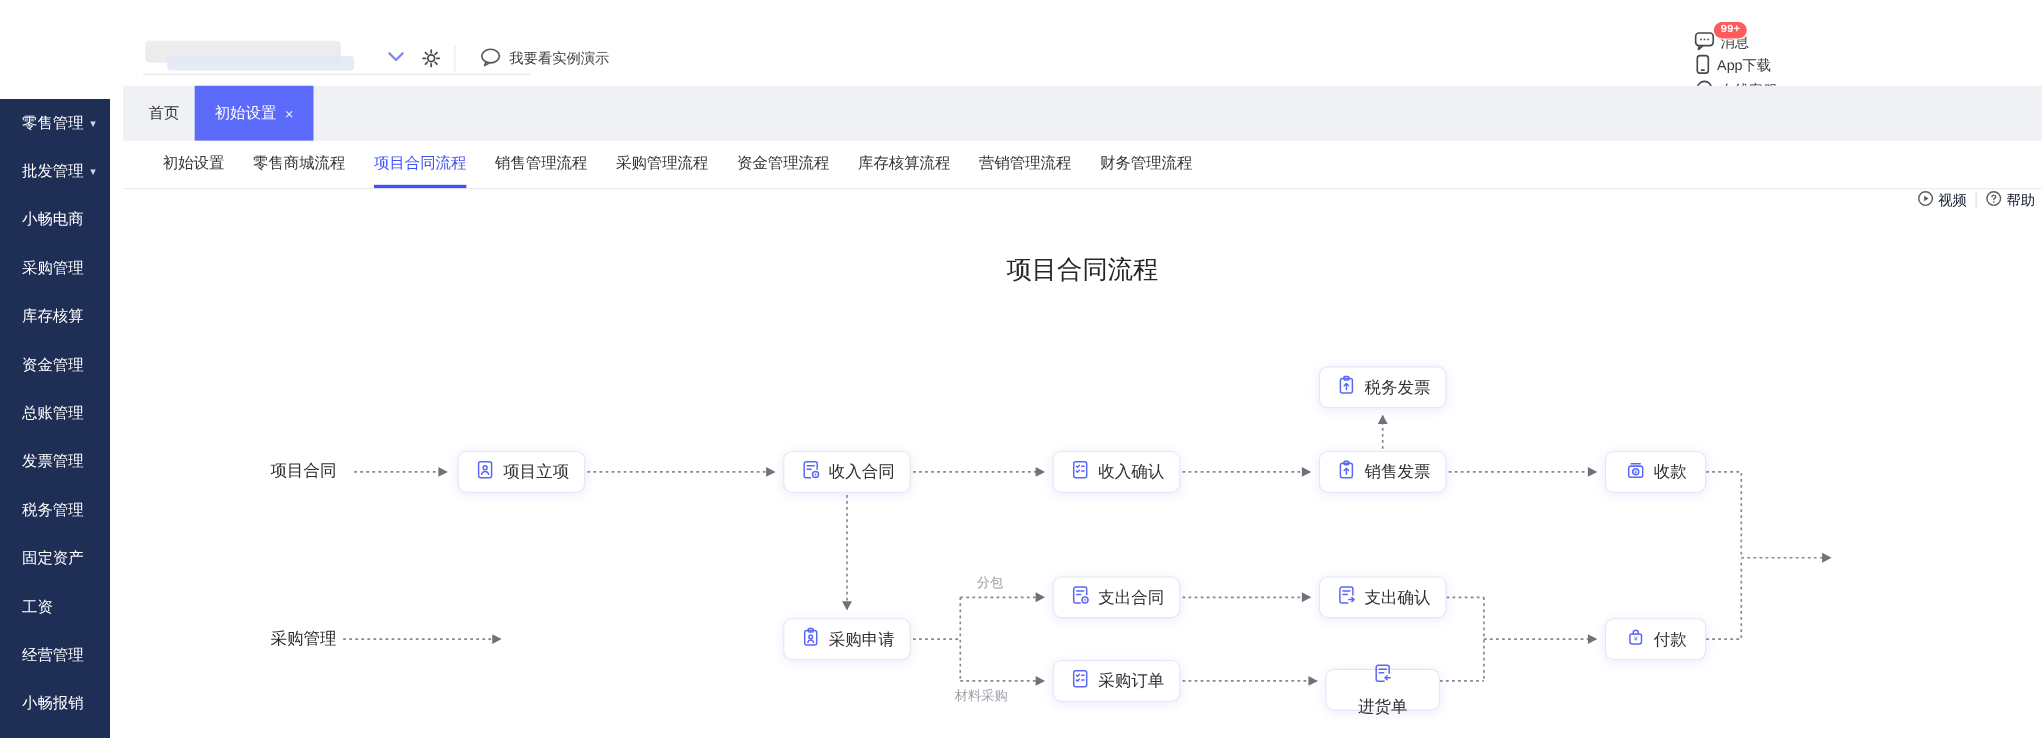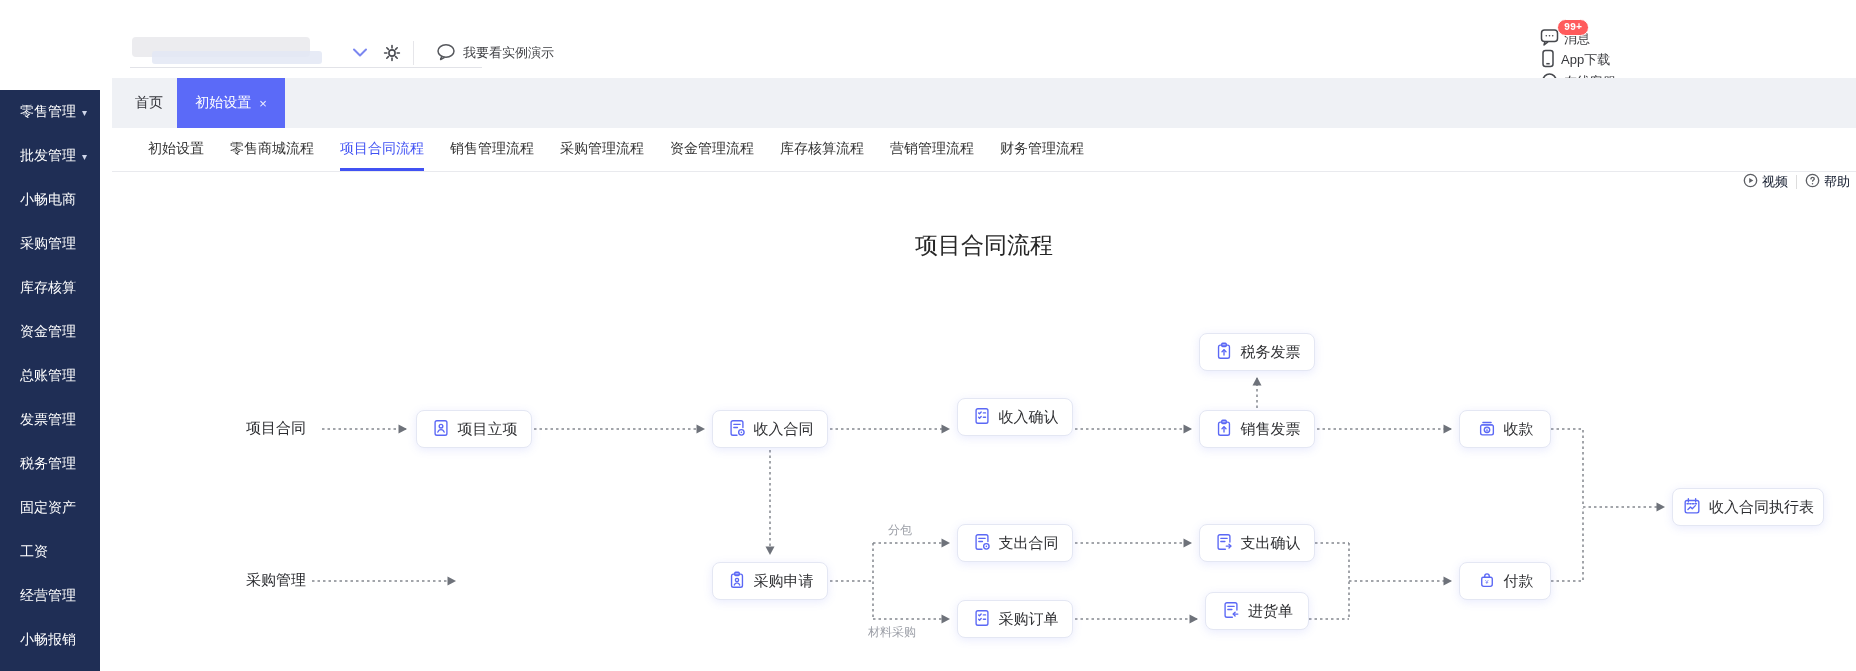--- a/index.html
+++ b/index.html
@@ -268,21 +268,21 @@
       </div>
       <div class="node" style="left:600px; top:238px; width:116px;">
         <span><svg width="20" height="20" viewBox="0 0 22 22" fill="none" stroke="#5b68f5" stroke-width="1.5" stroke-linecap="round" stroke-linejoin="round">
               <path d="M17.5 10.5V5a2 2 0 0 0-2-2h-9a2 2 0 0 0-2 2v12a2 2 0 0 0 2 2h4.5"></path>
               <path d="M7.5 7h7M7.5 10.5h4"></path>
               <circle cx="15.8" cy="15.8" r="3"></circle>
               <circle cx="15.8" cy="15.8" r=".9" fill="#5b68f5" stroke="none"></circle>
             </svg></span>
         <span>收入合同</span>
       </div>
-      <div class="node" style="left:845px; top:226px; width:116px;">
+      <div class="node" style="left:845px; top:238px; width:116px;">
         <span><svg width="20" height="20" viewBox="0 0 22 22" fill="none" stroke="#5b68f5" stroke-width="1.5" stroke-linecap="round" stroke-linejoin="round">
               <rect x="4.5" y="3" width="13" height="16" rx="2"></rect>
               <path d="M7.3 7.6l1 1 1.8-1.9"></path>
               <path d="M12.5 7.6h2.4"></path>
               <path d="M7.3 12.4l1 1 1.8-1.9"></path>
               <path d="M12.5 12.4h2.4"></path>
             </svg></span>
         <span>收入确认</span>
       </div>
       <div class="node" style="left:1087px; top:238px; width:116px;">
@@ -306,28 +306,20 @@
       <div class="node" style="left:1347px; top:238px; width:92px;">
         <span><svg width="20" height="20" viewBox="0 0 22 22" fill="none" stroke="#5b68f5" stroke-width="1.5" stroke-linecap="round" stroke-linejoin="round">
               <path d="M5.5 7.5h11"></path>
               <path d="M6.5 5h9"></path>
               <rect x="4" y="7.5" width="14" height="11" rx="2"></rect>
               <circle cx="11" cy="13" r="3"></circle>
               <text x="11" y="15" font-size="6" text-anchor="middle" fill="#5b68f5" stroke="none">¥</text>
             </svg></span>
         <span>收款</span>
       </div>
-      <div class="node" style="left:1560px; top:316px; width:152px;">
-        <span><svg width="20" height="20" viewBox="0 0 22 22" fill="none" stroke="#5b68f5" stroke-width="1.5" stroke-linecap="round" stroke-linejoin="round">
-              <rect x="3.5" y="5" width="15" height="13.5" rx="2"></rect>
-              <path d="M7 3v3.5M15 3v3.5M5.5 8.5h11" stroke-dasharray="1.5 1.5"></path>
-              <path d="M6.5 14.8l2.8-2.8 2 2 3.4-3.4"></path>
-            </svg></span>
-        <span>收入合同执行表</span>
-      </div>
       <div class="node" style="left:600px; top:390px; width:116px;justify-content:center;">
         <span><svg width="20" height="20" viewBox="0 0 22 22" fill="none" stroke="#5b68f5" stroke-width="1.5" stroke-linecap="round" stroke-linejoin="round">
               <rect x="5" y="4.5" width="12" height="14.5" rx="2"></rect>
               <rect x="8.5" y="2.5" width="5" height="3.5" rx="1"></rect>
               <circle cx="11" cy="11" r="1.8"></circle>
               <path d="M8 16.5c.5-1.5 1.7-2.3 3-2.3s2.5.8 3 2.3"></path>
             </svg></span>
         <span>采购申请</span>
       </div>
       <div class="node" style="left:845px; top:352px; width:116px;">
@@ -351,21 +343,21 @@
       <div class="node" style="left:845px; top:428px; width:116px;">
         <span><svg width="20" height="20" viewBox="0 0 22 22" fill="none" stroke="#5b68f5" stroke-width="1.5" stroke-linecap="round" stroke-linejoin="round">
               <rect x="4.5" y="3" width="13" height="16" rx="2"></rect>
               <path d="M7.3 7.6l1 1 1.8-1.9"></path>
               <path d="M12.5 7.6h2.4"></path>
               <path d="M7.3 12.4l1 1 1.8-1.9"></path>
               <path d="M12.5 12.4h2.4"></path>
             </svg></span>
         <span>采购订单</span>
       </div>
-      <div class="node" style="left:1093px; top:420px; width:104px;">
+      <div class="node" style="left:1093px; top:436px; width:104px;flex-direction:column;">
         <span><svg width="20" height="20" viewBox="0 0 22 22" fill="none" stroke="#5b68f5" stroke-width="1.5" stroke-linecap="round" stroke-linejoin="round">
               <path d="M17.5 11V5a2 2 0 0 0-2-2h-9a2 2 0 0 0-2 2v12a2 2 0 0 0 2 2h6"></path>
               <path d="M7.5 7h7M7.5 10.5h4.5"></path>
               <path d="M18.5 15.5h-5"></path>
               <path d="M15.5 13.5l-2 2 2 2"></path>
             </svg></span>
         <span>进货单</span>
       </div>
       <div class="node" style="left:1347px; top:390px; width:92px;">
         <span><svg width="20" height="20" viewBox="0 0 22 22" fill="none" stroke="#5b68f5" stroke-width="1.5" stroke-linecap="round" stroke-linejoin="round">

